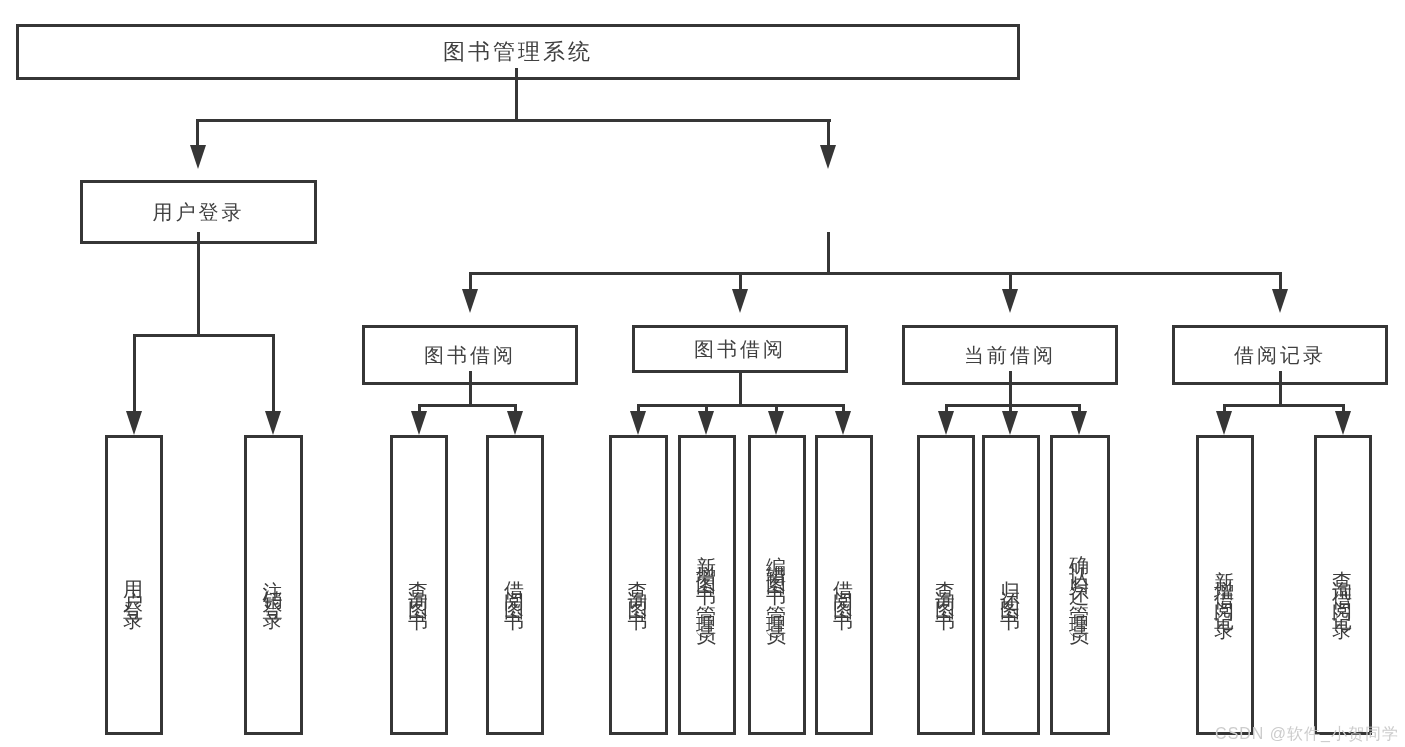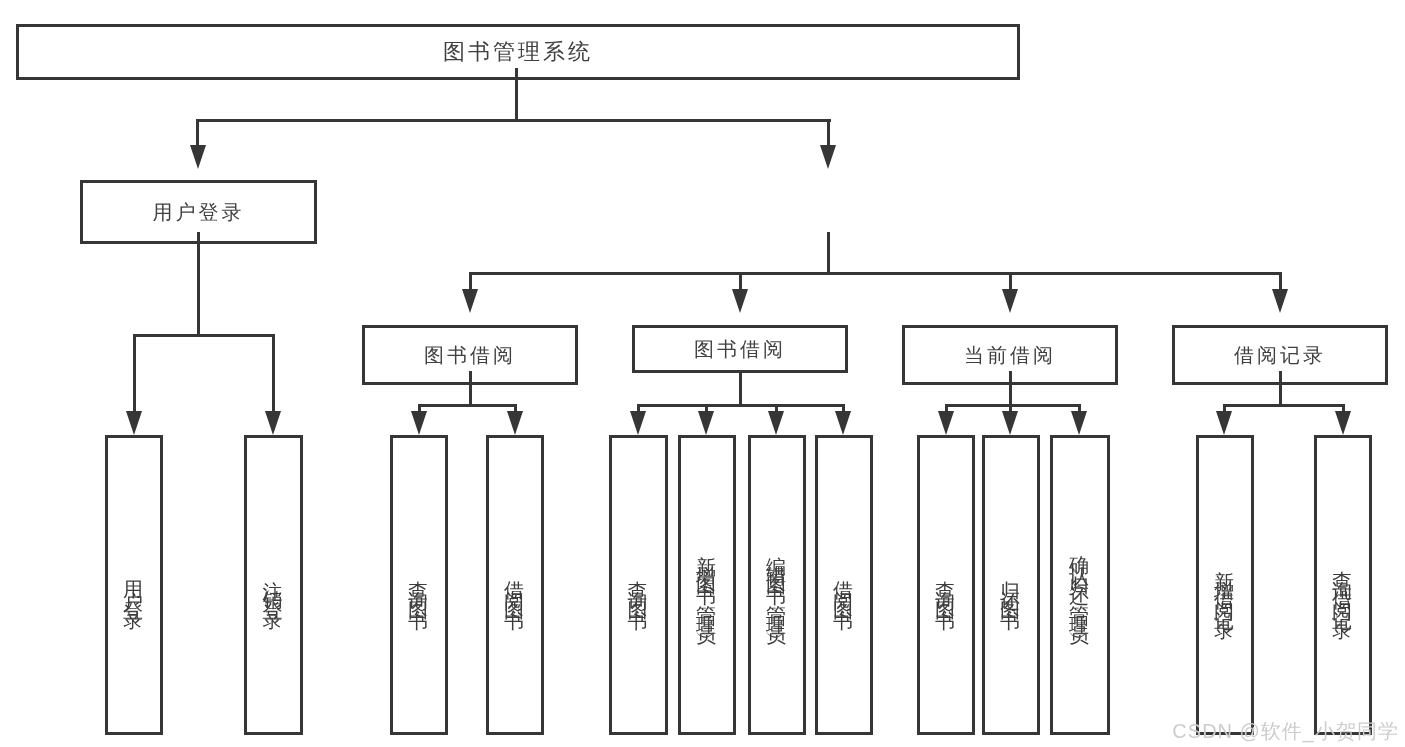--- a/index.html
+++ b/index.html
@@ -13,21 +13,21 @@
   .box.root { font-size:22px; }
   .box.v span { writing-mode:vertical-rl; text-orientation:mixed; font-size:20px;
                 letter-spacing:10px; color:#3c3c3c; white-space:nowrap; }
 
   .vl { position:absolute; width:3px; background:#363636; }
   .hl { position:absolute; height:3px; background:#363636; }
   .arw { position:absolute; width:0; height:0;
          border-left:8px solid transparent; border-right:8px solid transparent;
          border-top:24px solid #363636; }
 
-  .watermark { position:absolute; right:6px; bottom:2px; font-size:20px;
+  .watermark { position:absolute; right:6px; bottom:2px; font-size:16px;
                color:#cccccc; letter-spacing:1px; white-space:nowrap; }
 </style>
 </head>
 <body>
 
 <div class="canvas">
 
   <div class="box h root" style="left:16px;top:12px;width:1004px;height:56px">图书管理系统</div>
 
   <div class="vl" style="left:515px;top:68px;height:52px"></div>

